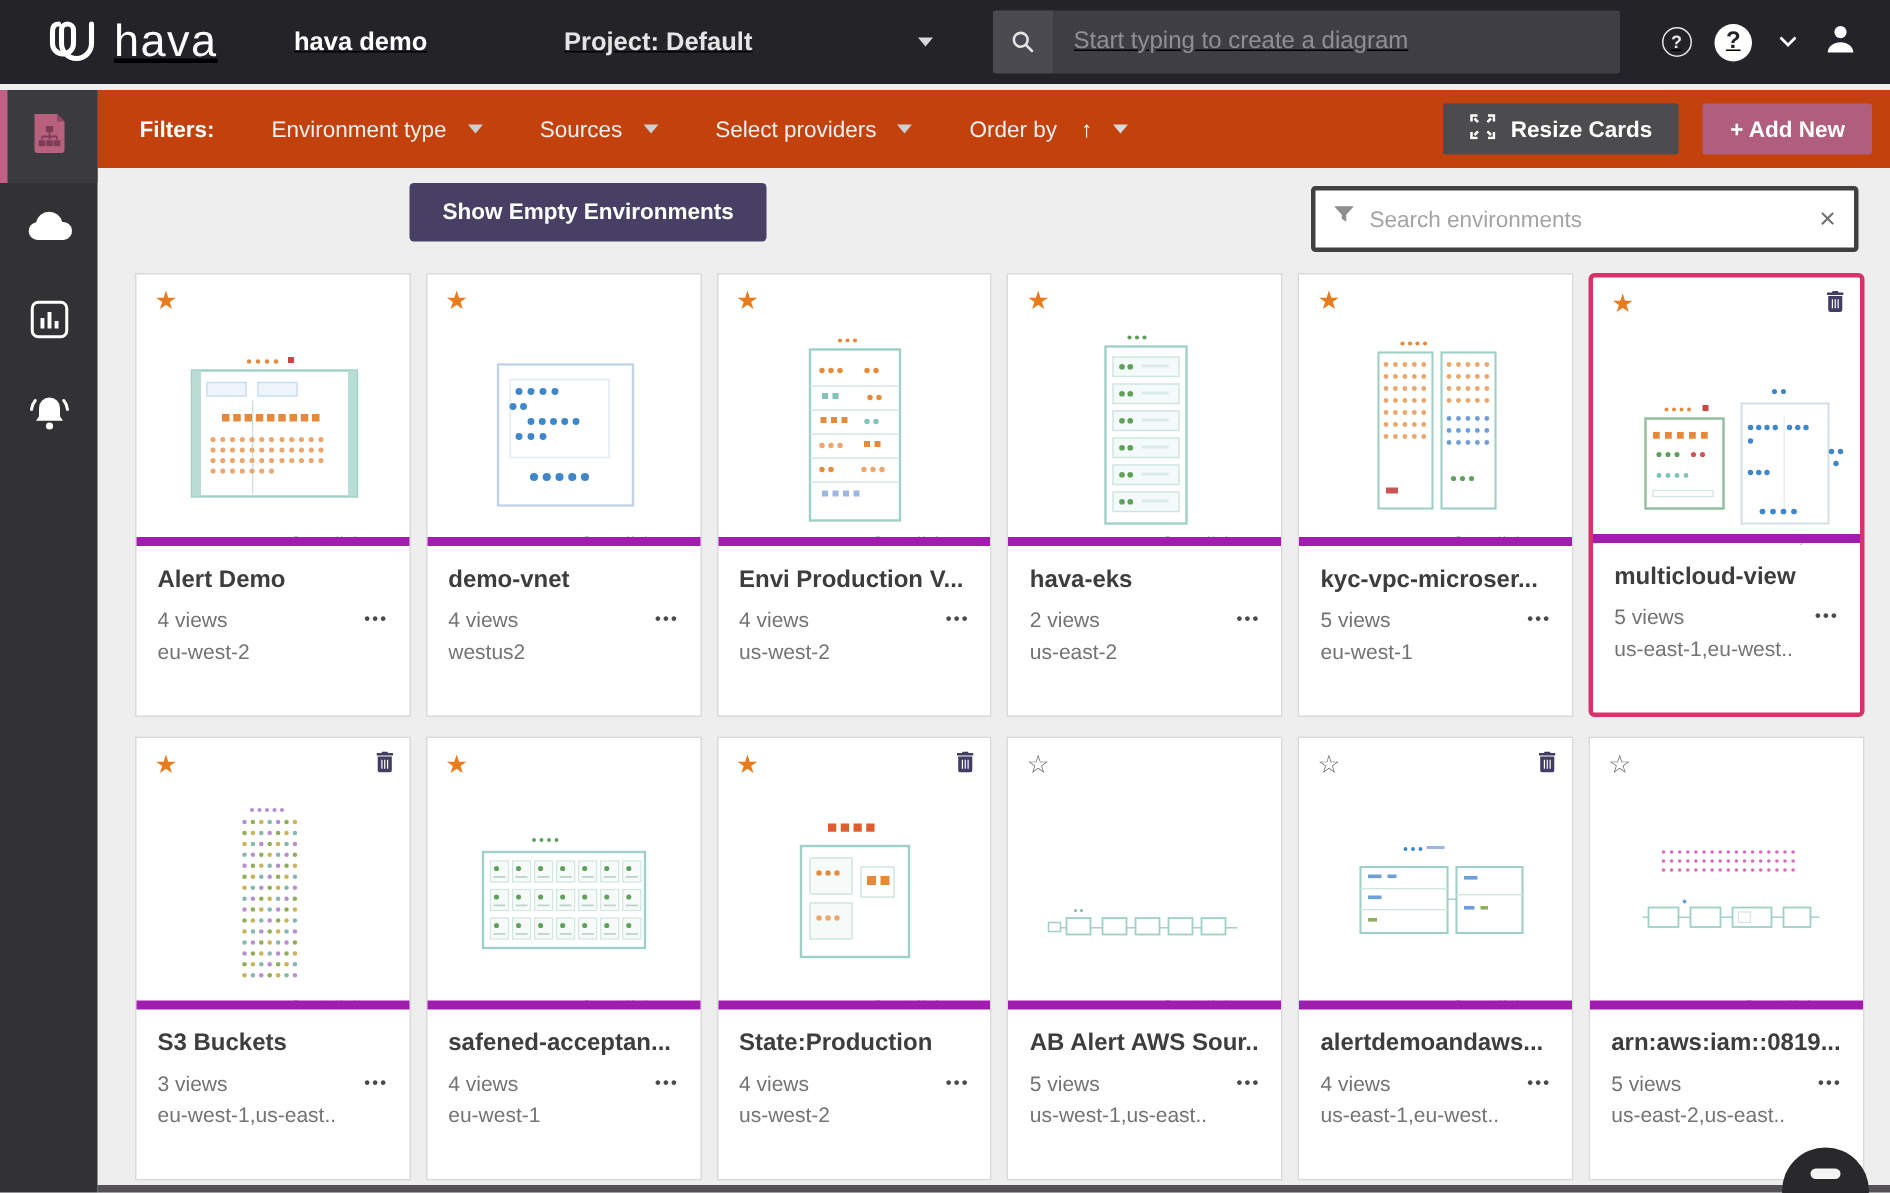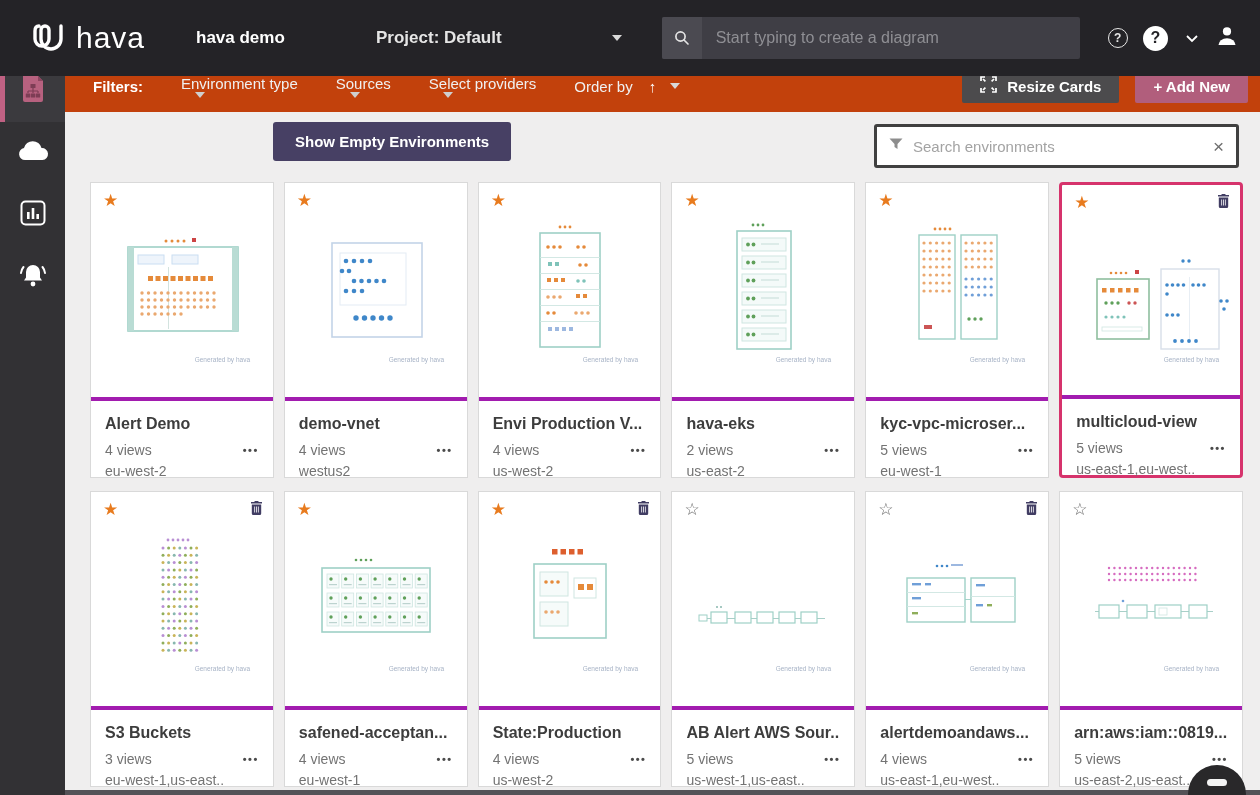--- a/index.html
+++ b/index.html
@@ -1,21 +1,21 @@
 <!DOCTYPE html>
 <html><head>
 <meta charset="utf-8">
 <style>
   * { box-sizing: border-box; margin: 0; padding: 0; }
   html,body { width:1260px; height:795px; overflow:hidden;
     font-family:"Liberation Sans", sans-serif; background:#efeeee; }
 
   
-  .topbar { position:absolute; left:0; top:0; width:1260px; height:76px;
-    background:#242327; display:flex; align-items:center; z-index:30; }
+  .topbar { position:absolute; left:0; top:0; width:1260px; height:56px;
+    background:#242327; display:flex; align-items:center; z-index:30;text-decoration:underline; }
   .brand { display:flex; align-items:center; margin-left:28px; width:140px; }
   .brand svg { display:block; }
   .brand-text { color:#fff; font-size:30px; font-weight:300; letter-spacing:1px; margin-left:2px; }
   .account-name { color:#fff; font-size:17px; font-weight:bold; margin-left:28px; width:150px; }
   .project-sel { display:flex; align-items:center; color:#e5e5e5; font-size:17px; font-weight:bold;
     margin-left:30px; cursor:pointer; }
   .caret { display:inline-block; width:0; height:0; border-left:5px solid transparent;
     border-right:5px solid transparent; border-top:6px solid #d9d9d9; margin-left:14px; }
   .project-sel .caret { margin-left:110px; }
   .hdr-search { display:flex; align-items:stretch; margin-left:40px; width:418px; height:42px;
@@ -33,21 +33,21 @@
   
   .sidebar { position:absolute; left:0; top:60px; width:65px; height:735px; background:#323134; z-index:20; }
   .side-item { position:relative; height:62px; display:flex; align-items:center; justify-content:center; cursor:pointer; }
   .side-item.active { background:#3b3a3e; }
   .side-item.active::before { content:""; position:absolute; left:0; top:0; bottom:0; width:5px; background:#c06183; }
 
   
   .filterbar { position:absolute; left:65px; top:60px; width:1195px; height:52px; background:#c2410c;
     display:flex; align-items:center; z-index:10; }
   .filters-label { color:#fff; font-size:15px; font-weight:bold; margin-left:28px; }
-  .f-drop { display:flex; align-items:flex-start; color:#f0f0f0; font-size:15px; margin-left:38px; cursor:pointer;flex-direction:column; }
+  .f-drop { display:flex; align-items:center; color:#f0f0f0; font-size:15px; margin-left:38px; cursor:pointer; }
   .f-drop .caret { border-top-color:#cfcfcf; }
   .orderby { display:flex; align-items:center; color:#f0f0f0; font-size:15px; margin-left:38px; cursor:pointer; }
   .up-arrow { color:#fff; font-size:15px; margin-left:16px; font-weight:bold; }
   .fb-buttons { margin-left:auto; margin-right:12px; display:flex; gap:16px; }
   .btn-resize { display:flex; align-items:center; gap:10px; background:#4c4b4d; color:#fff;
     font-size:15px; font-weight:bold; border:none; height:34px; padding:0 18px; border-radius:2px; cursor:pointer;
     font-family:"Liberation Sans", sans-serif; }
   .btn-addnew { background:#b15e7c; color:#fff; font-size:15px; font-weight:bold; border:none;
     height:34px; padding:0 18px; border-radius:2px; cursor:pointer; font-family:"Liberation Sans", sans-serif; }
 
@@ -69,22 +69,22 @@
     display:grid; grid-template-columns:repeat(6,1fr); column-gap:10px; row-gap:13px; }
   .card { position:relative; background:#fff; border:1px solid #d9d9d9; height:296px; cursor:pointer; }
   .card.highlight { border:3px solid #d6336c; border-radius:4px; }
   .card-top { position:absolute; top:9px; left:12px; right:11px; display:flex;
     justify-content:space-between; align-items:flex-start; height:20px; }
   .star { font-size:17px; line-height:17px; }
   .star.filled { color:#e87b1e; }
   .star.outline { color:#6a6a6a; }
   .thumb { position:absolute; top:22px; left:0; right:0; bottom:97px;
     display:flex; align-items:center; justify-content:center; }
-  .card-footer { position:absolute; left:0; right:0; bottom:0; height:80px;
-    border-top:4px solid #a21caf; padding:14px 14px 0 14px; }
+  .card-footer { position:absolute; left:0; right:0; bottom:0; height:119px;
+    border-top:6px solid #a21caf; padding:14px 14px 0 14px; }
   .card-title { font-size:16px; font-weight:bold; color:#3d3d3d; white-space:nowrap; overflow:hidden; }
   .meta-row { display:flex; justify-content:space-between; align-items:center; margin-top:9px;gap:47px; }
   .views { font-size:14px; color:#737373; }
   .menu-dots { font-size:11px; letter-spacing:1.5px; color:#4a4a4a; font-weight:bold; cursor:pointer; }
   .regions { font-size:14px; color:#737373; margin-top:5px; white-space:nowrap; overflow:hidden; }
 
   .bottom-strip { position:absolute; left:65px; bottom:0; width:1195px; height:5px; background:#545257; z-index:5; }
   .chat-bubble { position:absolute; right:14px; bottom:-28px; width:58px; height:58px; border-radius:50%;
     background:#29282a; z-index:40; cursor:pointer; }
   .chat-bubble::after { content:""; position:absolute; left:19px; top:14px; width:20px; height:7px;

